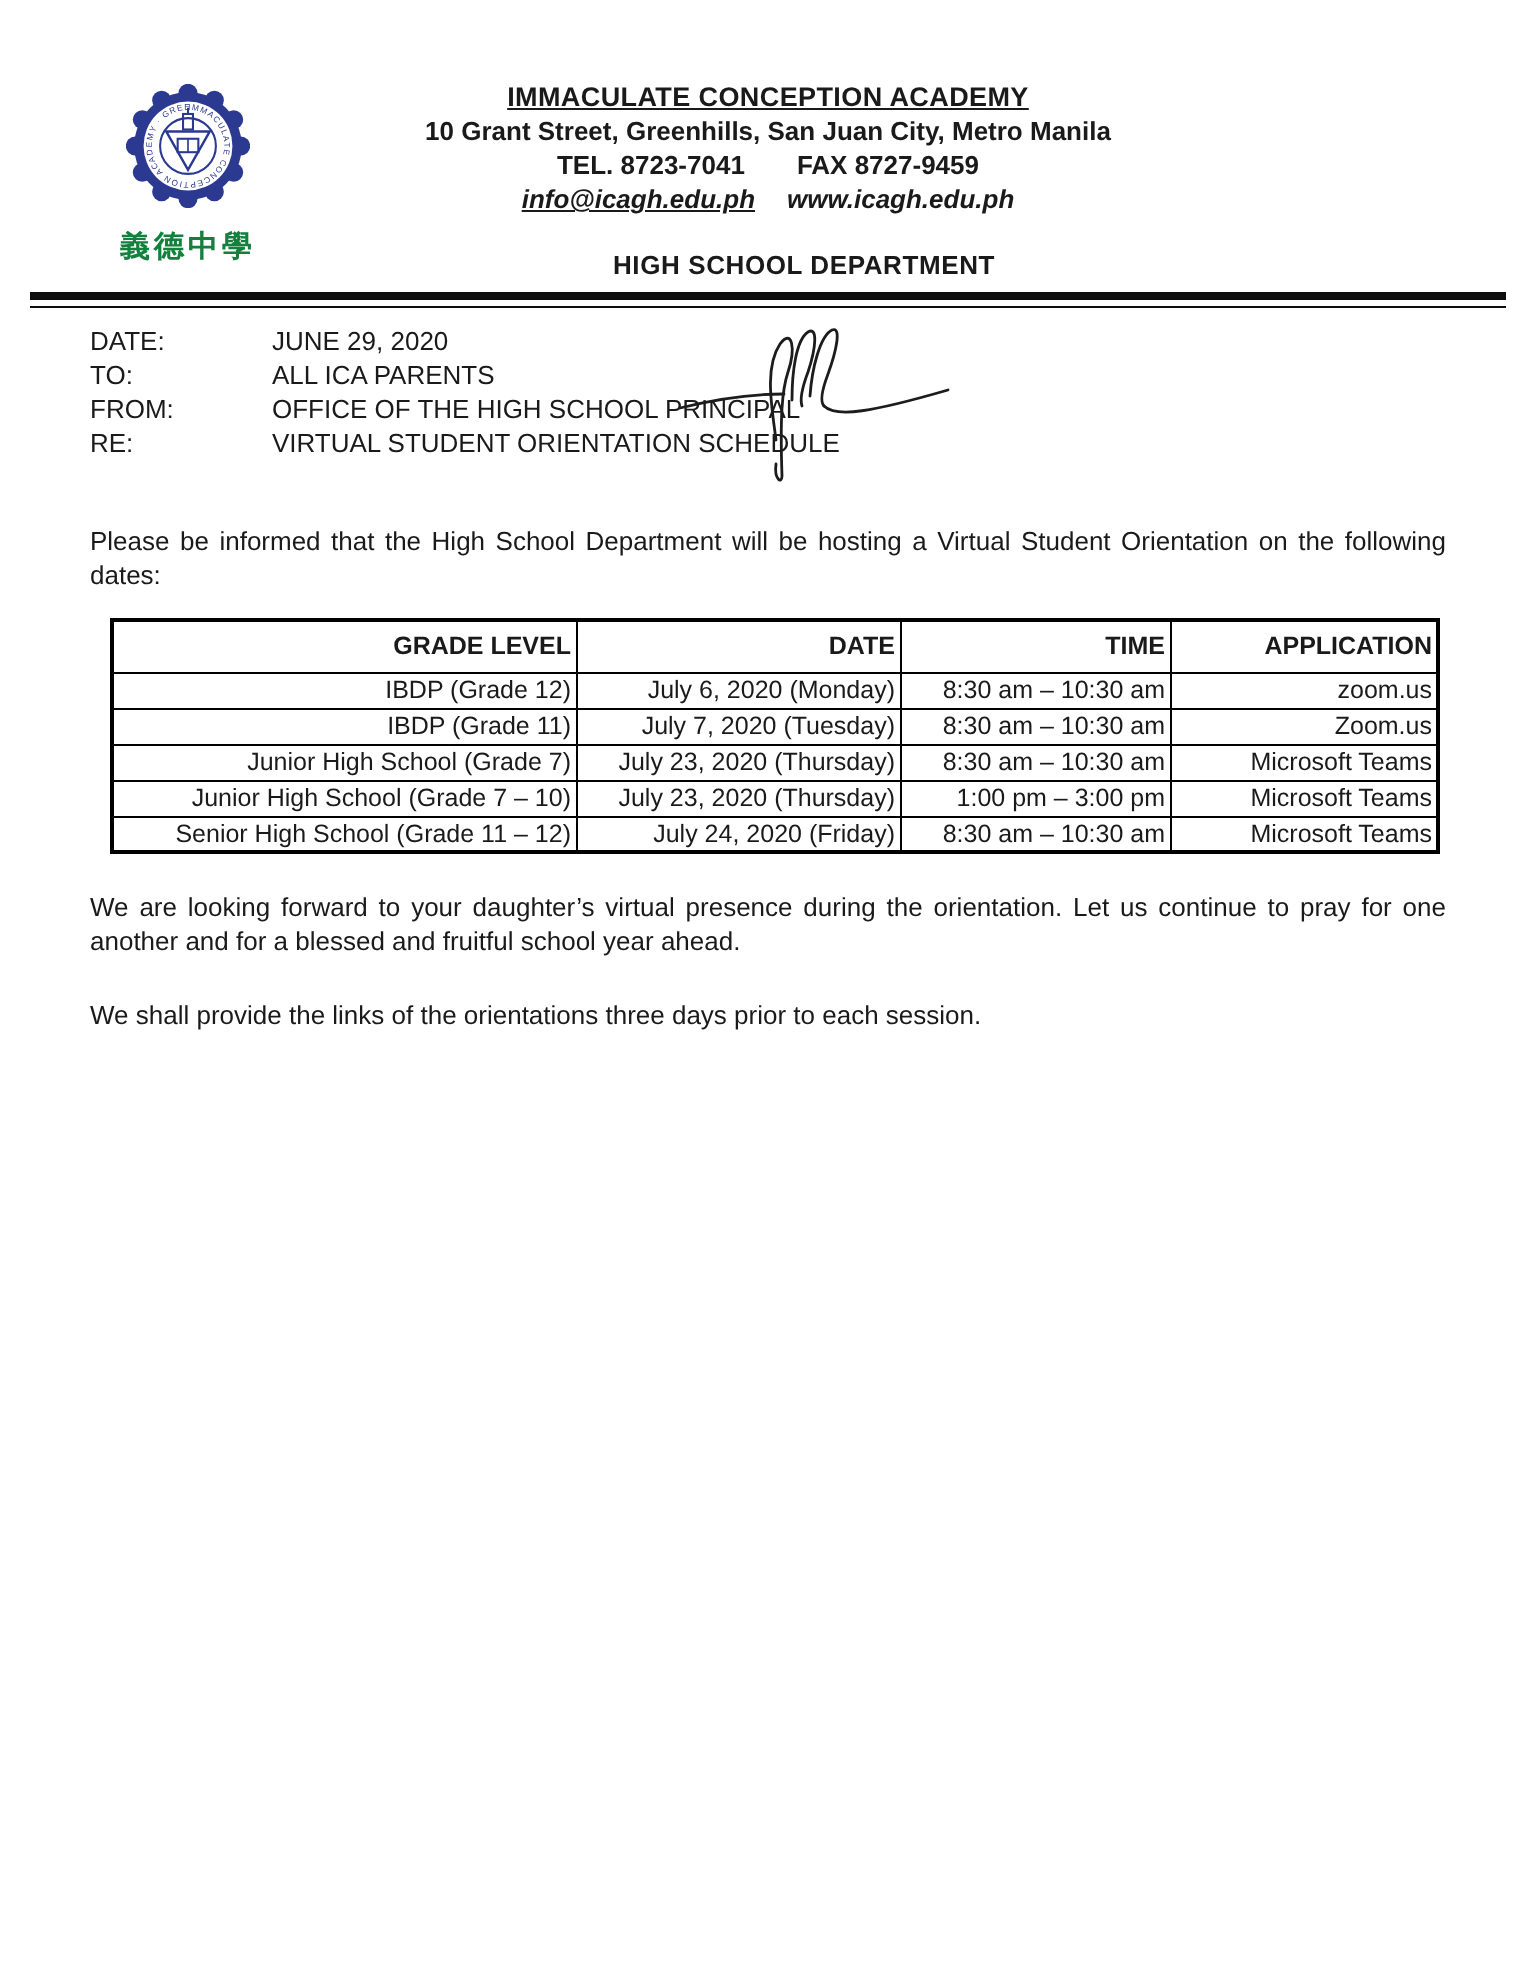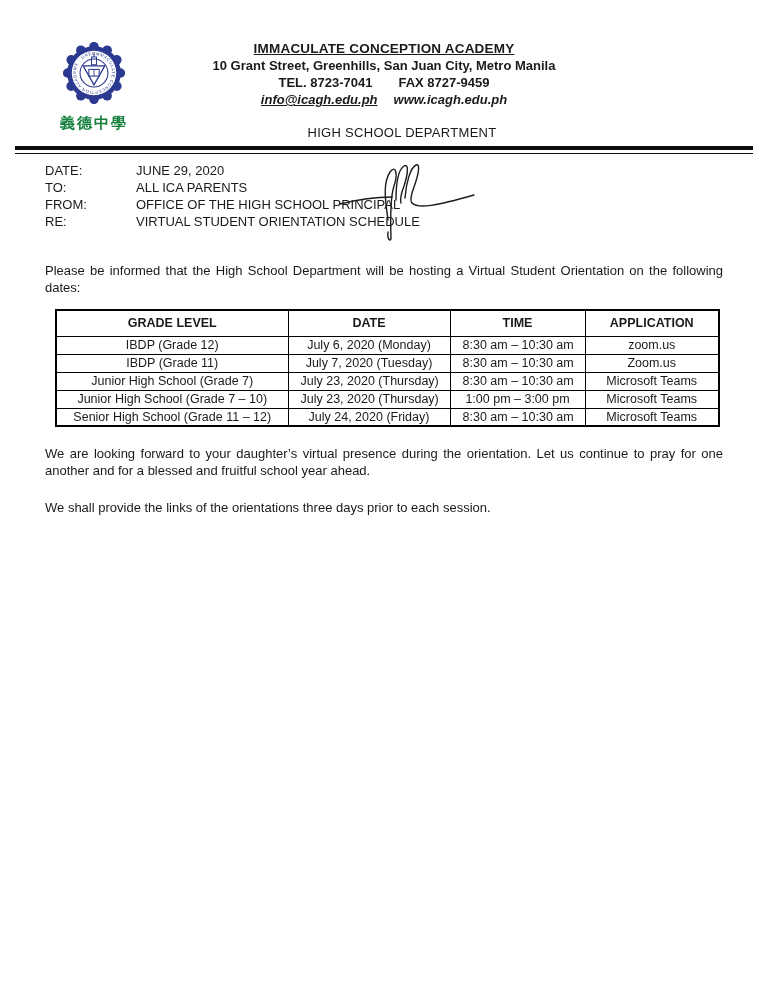--- a/index.html
+++ b/index.html
@@ -26,21 +26,21 @@
     color: #15803d;
     white-space: nowrap;
   }
   .head-center { text-align: center; line-height: 17px; font-size: 13px; }
   .school-name { font-weight: bold; font-size: 13.5px; letter-spacing: 0.2px; text-decoration: underline; }
   .addr-line, .tel-line { font-weight: 600; }
   .tel-gap { display: inline-block; width: 26px; }
   .contact-line { font-style: italic; font-weight: 600; }
   .email-link { text-decoration: underline; color: #1a1a1a; }
   .site-gap { display: inline-block; width: 16px; }
-  .dept-line { margin-top: 16px; font-weight: 400; font-size: 13px; letter-spacing: 0.3px; margin-left: 36px; }
+  .dept-line { margin-top: 16px; font-weight: 700; font-size: 13px; letter-spacing: 0.3px; margin-left: 36px; }
   .rule {
     margin: 5px 15px 0 15px;
     border-top: 4px solid #0d0d0d;
     border-bottom: 1.5px solid #0d0d0d;
     height: 8px;
   }
 
   
   .memo-block { padding: 8px 45px 0 45px; }
   .memo-row { display: flex; line-height: 17px; font-size: 13px; }
@@ -62,22 +62,22 @@
   
   table.sched {
     border-collapse: collapse;
     margin: 13px 0 0 10px;
     width: 663px;
     table-layout: fixed;
     font-size: 12.5px;
   }
   table.sched th, table.sched td {
     border: 1px solid #000;
-    text-align: center;
-    padding: 1px 12px;
+    text-align: right;
+    padding: 1px 2px;
     overflow: hidden;
     white-space: nowrap;
   }
   table.sched th {
     font-weight: bold;
     height: 26px;
     font-size: 12.5px;
   }
   table.sched td { height: 18px; }
   table.sched { border: 2px solid #000; }

